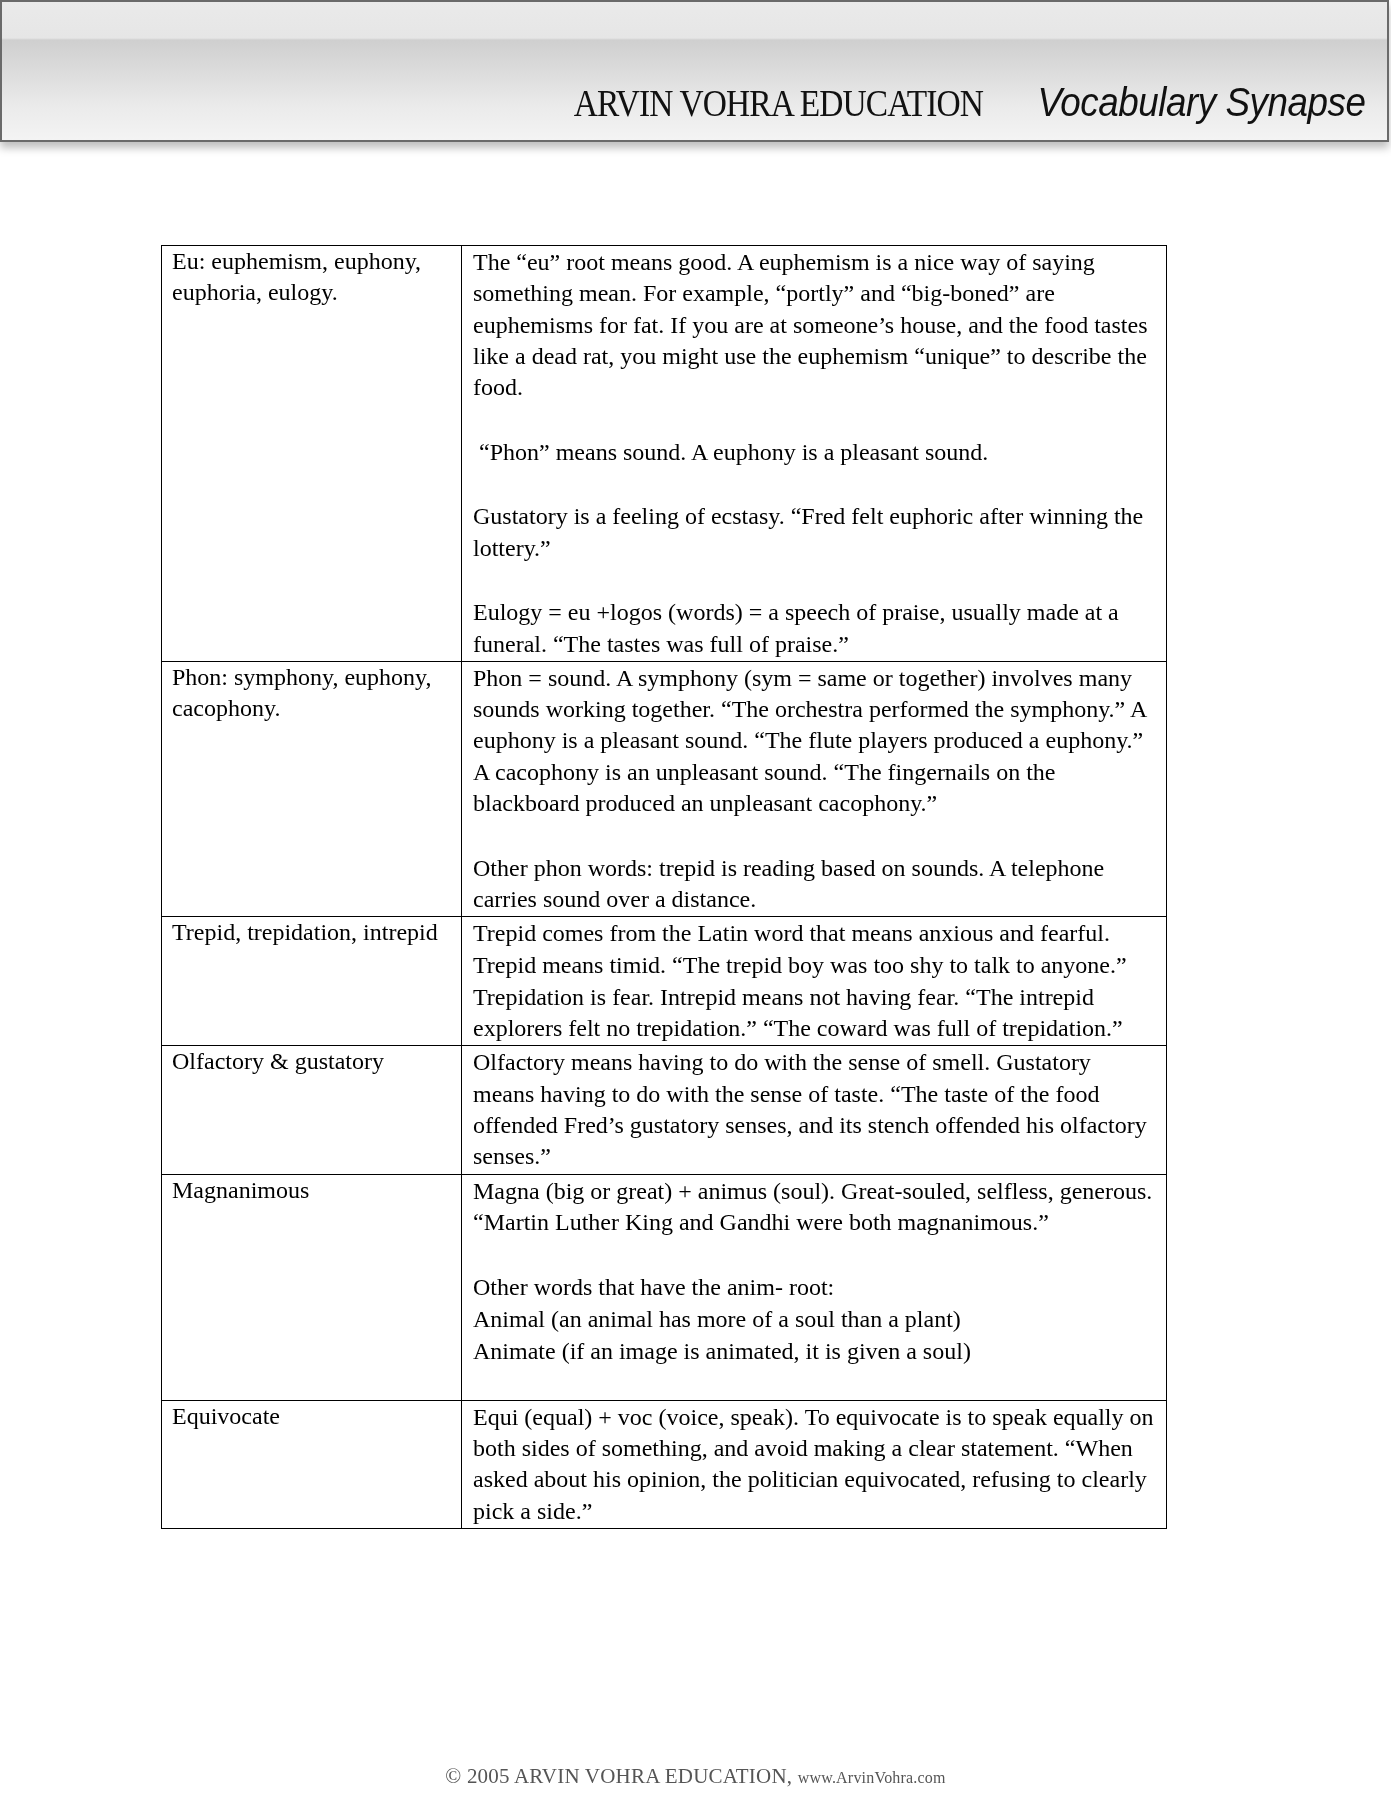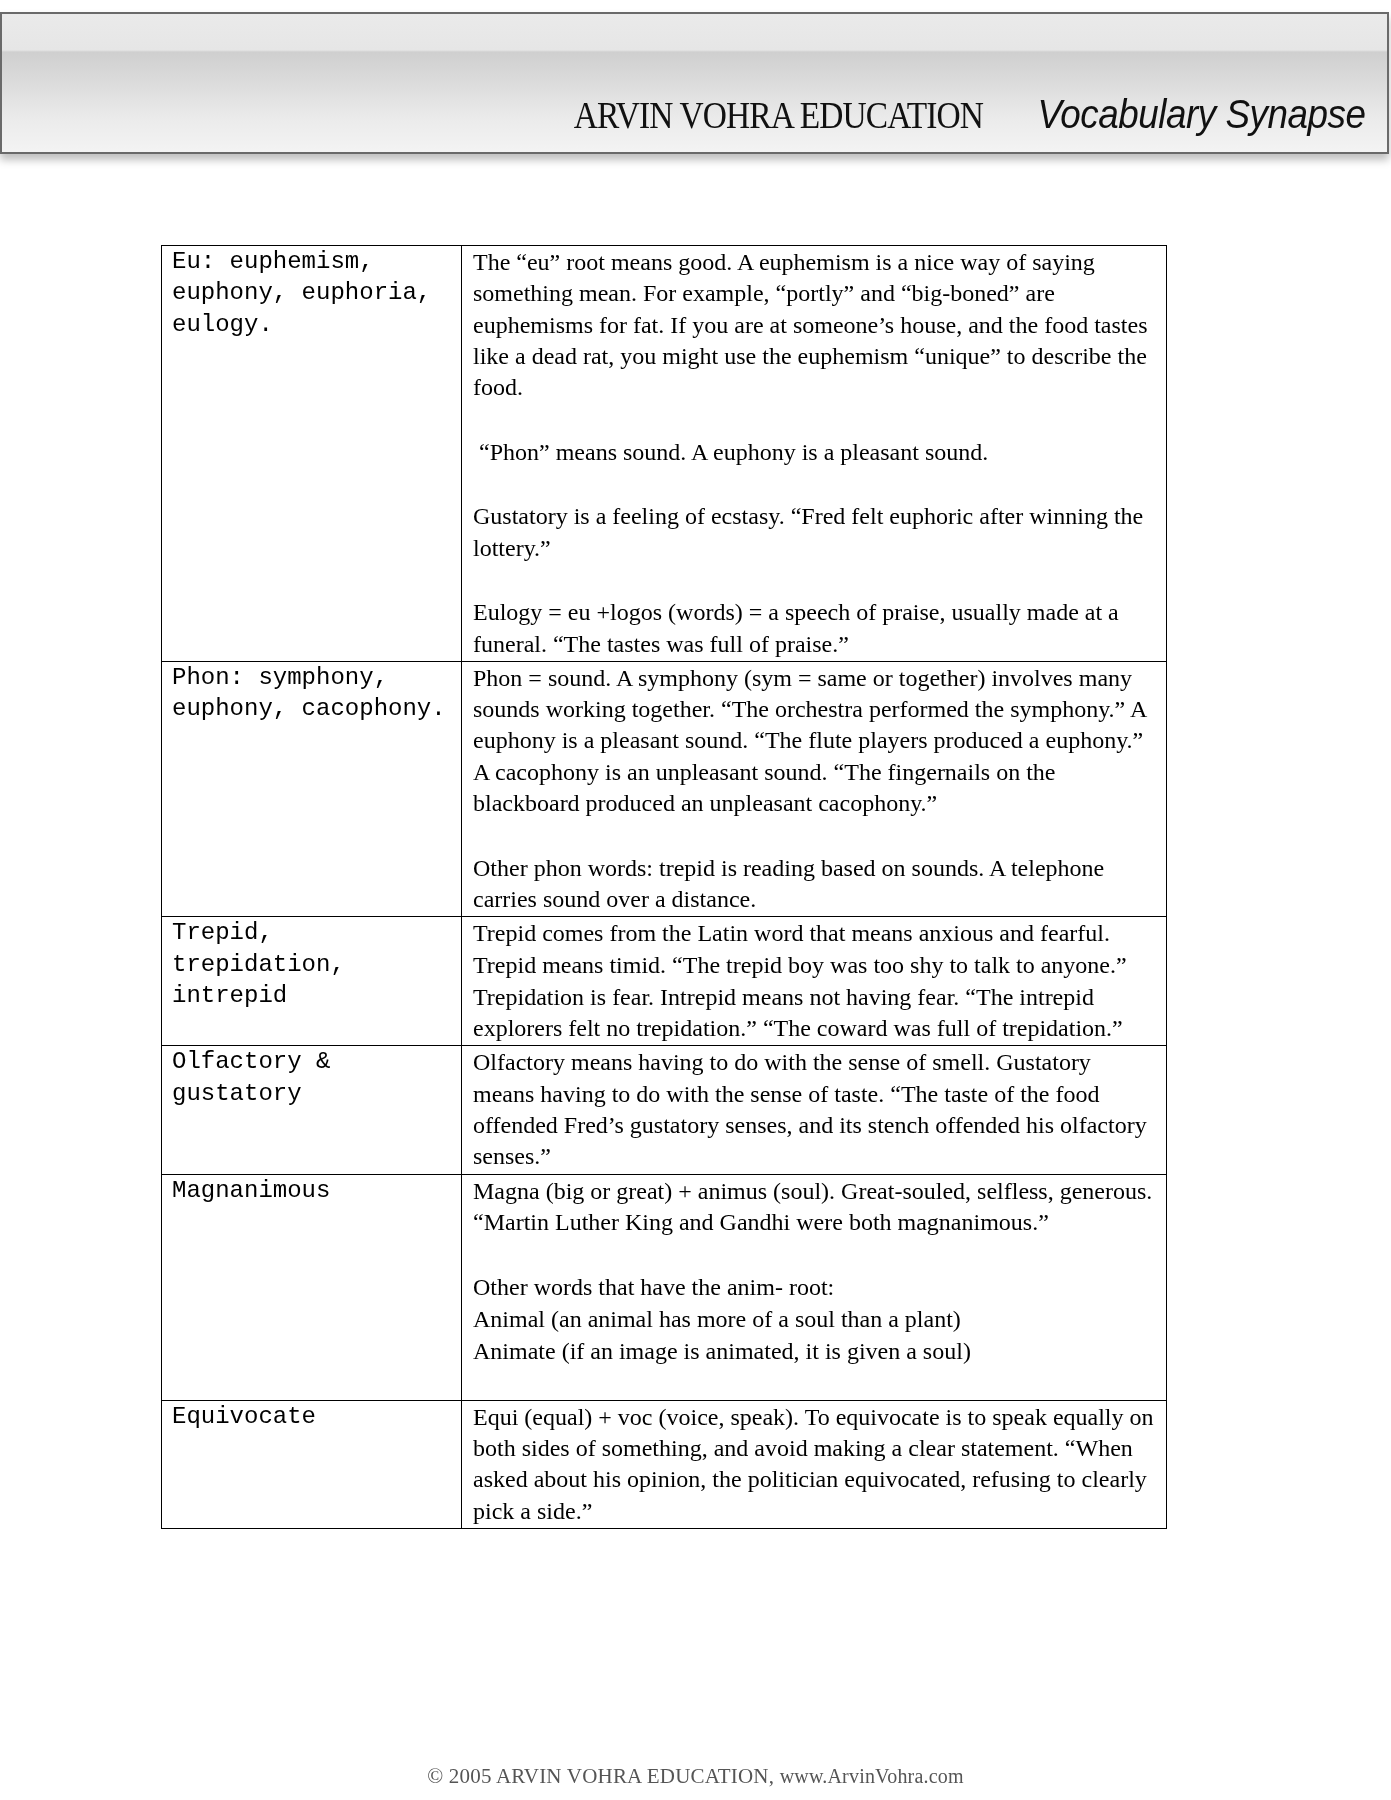--- a/index.html
+++ b/index.html
@@ -11,21 +11,21 @@
       width: 1391px;
       height: 1800px;
       position: relative;
       overflow: hidden;
       font-family: "Liberation Serif", "DejaVu Serif", serif;
       color: #000;
     }
     .header-bar {
       position: absolute;
       left: 0;
-      top: 12px;
+      top: 0;
       width: 1389px;
       height: 142px;
       border: 2px solid #6a6a6a;
       box-sizing: border-box;
       background: linear-gradient(to bottom,
         #eaeaea 0px, #e6e6e6 36px,
         #cfcfcf 38px, #dcdcdc 70px,
         #ebebeb 105px, #f4f4f4 140px);
       box-shadow: 0 6px 8px rgba(0,0,0,0.25);
     }
@@ -67,42 +67,41 @@
       font-size: 24px;
       line-height: 31.3px;
     }
     .vocab-table td {
       border: 1.5px solid #000;
       vertical-align: top;
       padding: 0 10px;
     }
     .vocab-table td.term {
       width: 279px;
-      font-family: Liberation Mono, monospace;
     }
     .def-para {
       margin: 1px;
       white-space: pre-wrap;
     }
     .def-gap {
       height: 31.3px;
     }
     .footer {
       position: absolute;
       left: 0;
       width: 1391px;
       top: 1764px;
       text-align: center;
       font-family: "Liberation Serif", "DejaVu Serif", serif;
       font-size: 21px;
       color: #555;
       letter-spacing: 0.2px;
     }
     .footer .url {
-      font-size: 20px;
+      font-size: 16px;
     }
   </style>
 </head>
 <body>
 
 <div class="header-bar">
   <div class="header-title">
     <span class="brand-name">ARVIN VOHRA EDUCATION</span>
     <span class="product-name">Vocabulary Synapse</span>
   </div>

